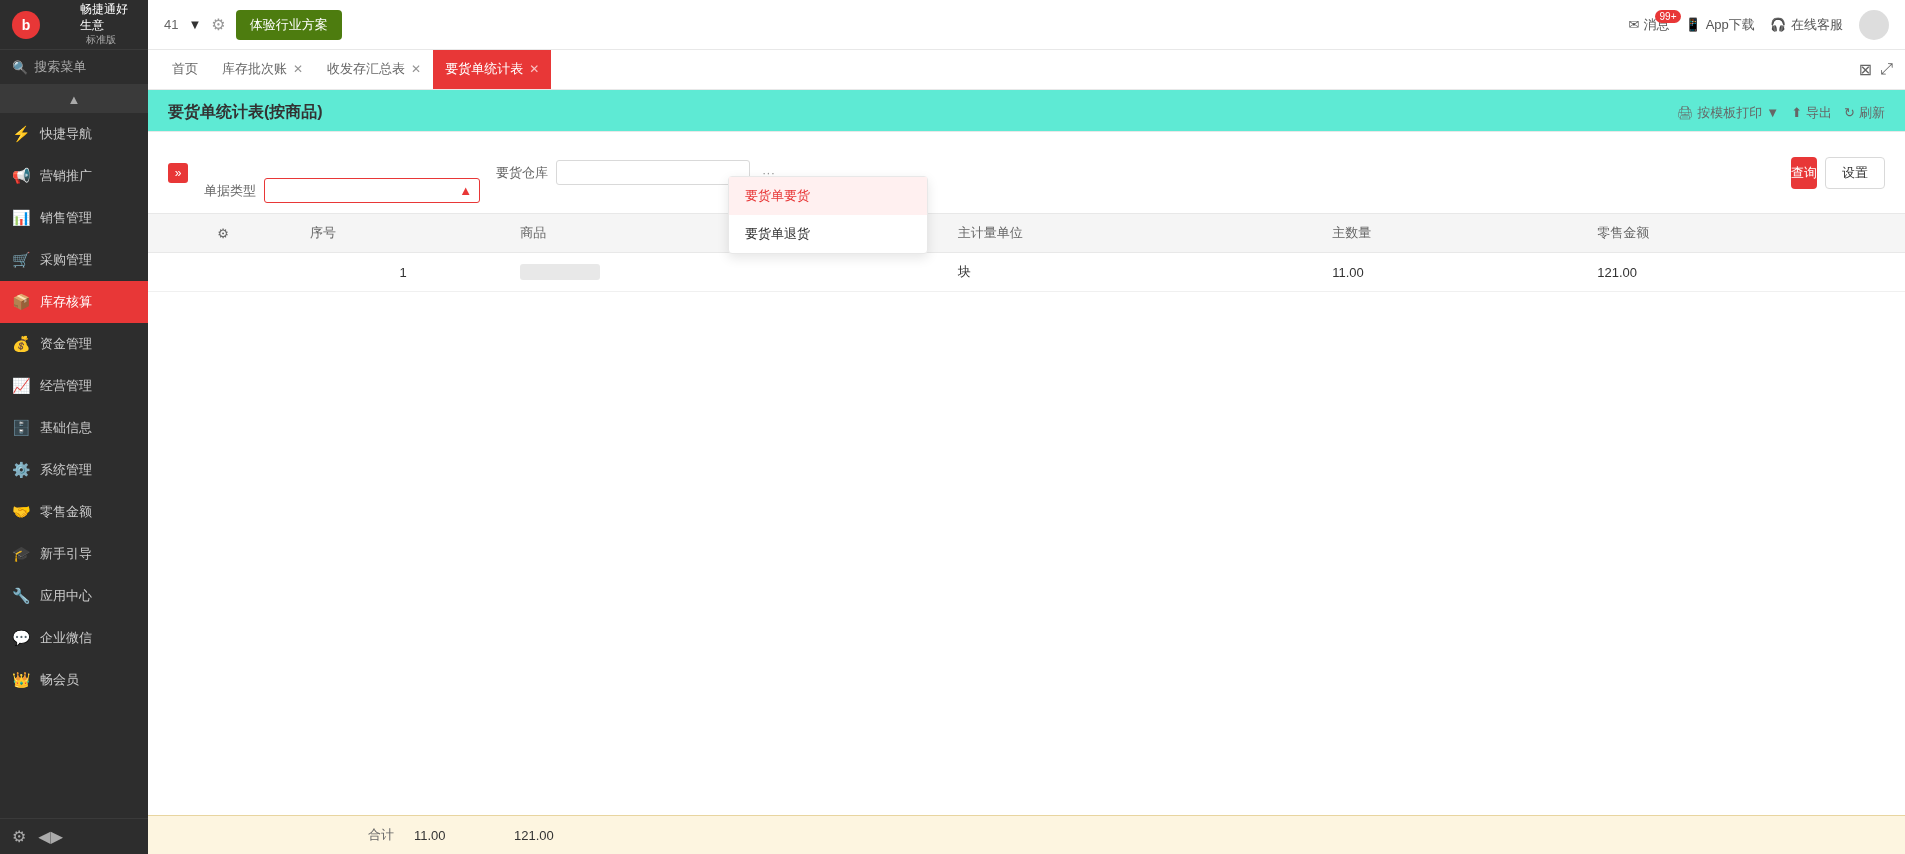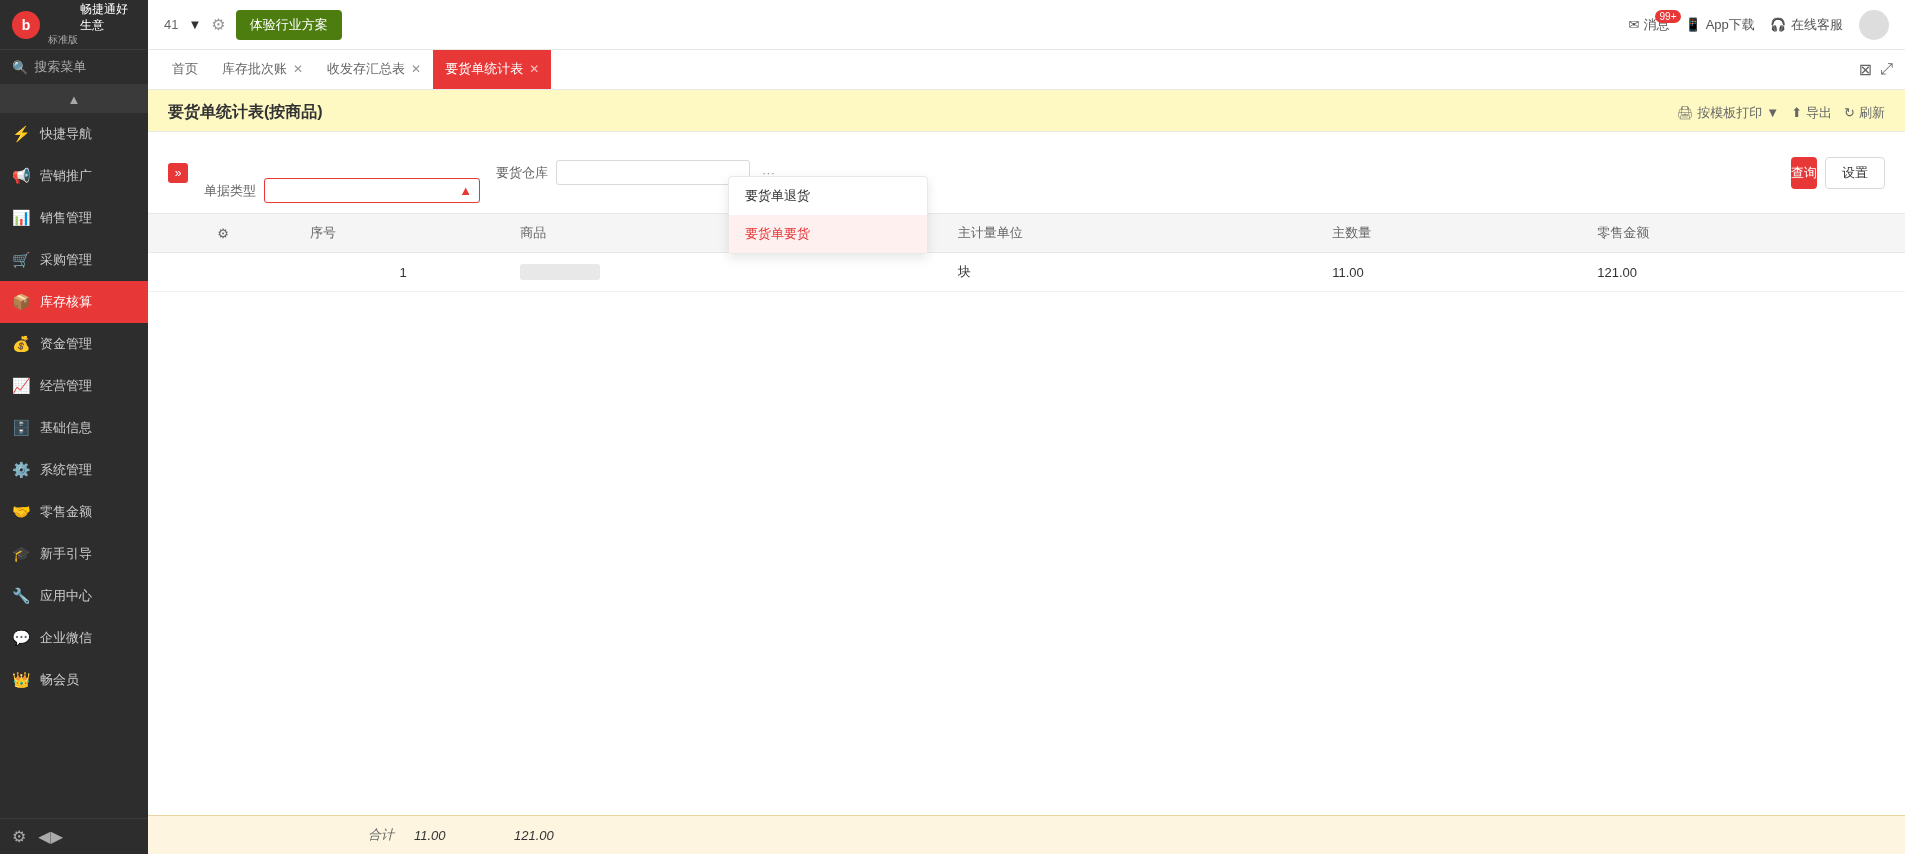--- a/index.html
+++ b/index.html
@@ -31,21 +31,21 @@
       display: flex;
       align-items: center;
       justify-content: center;
       color: #fff;
       font-weight: bold;
       font-size: 14px;
       margin-right: 8px;
       flex-shrink: 0;
     }
     .sidebar-logo .logo-text { font-size: 12px; line-height: 1.3; color: #fff; margin-left: 32px; }
-    .sidebar-logo .logo-badge { font-size: 10px; color: #aaa; }
+    .sidebar-logo .logo-badge { font-size: 10px; color: #aaa; margin-left: 38px; }
 
     .sidebar-search {
       display: flex;
       align-items: center;
       padding: 8px 12px;
       color: #aaa;
       cursor: pointer;
       font-size: 13px;
       border-bottom: 1px solid #3a3a3a;
     }
@@ -192,21 +192,21 @@
       flex: 1;
       overflow: hidden;
       display: flex;
       flex-direction: column;
       padding: 0;
       background: #f5f5f5;
     }
 
     
     .page-header {
-      background: #fef9c3;
+      background: #5eead4;
       padding: 12px 20px 8px 20px;
       display: flex;
       align-items: center;
       justify-content: space-between;
       border-bottom: 1px solid #e8e8e8;
       flex-shrink: 0;
     }
     .page-title { font-size: 16px; font-weight: bold; color: #333; }
     .page-header-actions { display: flex; align-items: center; gap: 12px; }
     .action-btn {
@@ -374,21 +374,20 @@
     .col-gear { text-align: center; }
 
     
     .summary-bar {
       background: #fdf5e0;
       display: flex;
       align-items: center;
       padding: 10px 20px;
       border-top: 1px solid #e8d5a0;
       flex-shrink: 0;
-      font-style: italic;
     }
     .summary-label { font-size: 13px; color: #666; margin-right: 20px; padding-left: 200px; }
     .summary-value { font-size: 13px; color: #333; min-width: 100px; }
   </style>
 </head>
 <body>
 
 <div class="sidebar">
   <div class="sidebar-logo">
     <div class="logo-icon">
@@ -562,22 +561,22 @@
         <input class="filter-warehouse-input" style="">
         <span class="filter-more">···</span>
       </div>
 
       <div class="filter-buttons">
         <button class="btn-query">查询</button>
         <button class="btn-settings">设置</button>
       </div>
 
       <div class="dropdown-popup">
+        <div class="dropdown-option selected">要货单要货</div>
         <div class="dropdown-option">要货单退货</div>
-        <div class="dropdown-option selected">要货单要货</div>
       </div>
     </div>
 
     <div class="table-wrapper">
       <table>
         <thead>
           <tr>
             <th class="col-gear"><span>⚙</span></th>
             <th>序号</th>
             <th>商品</th>

